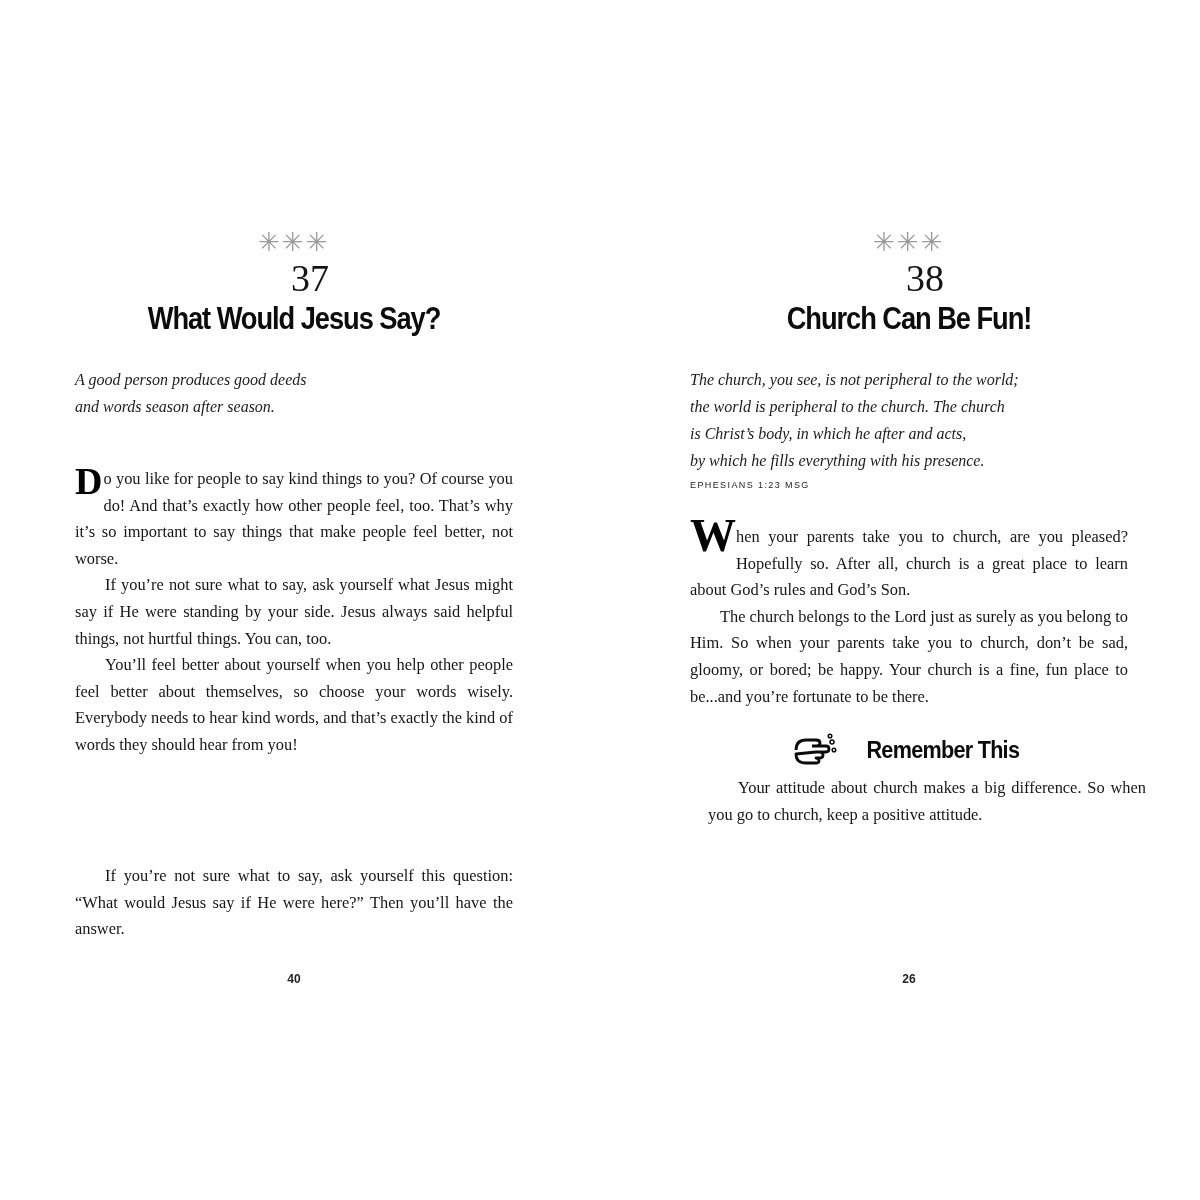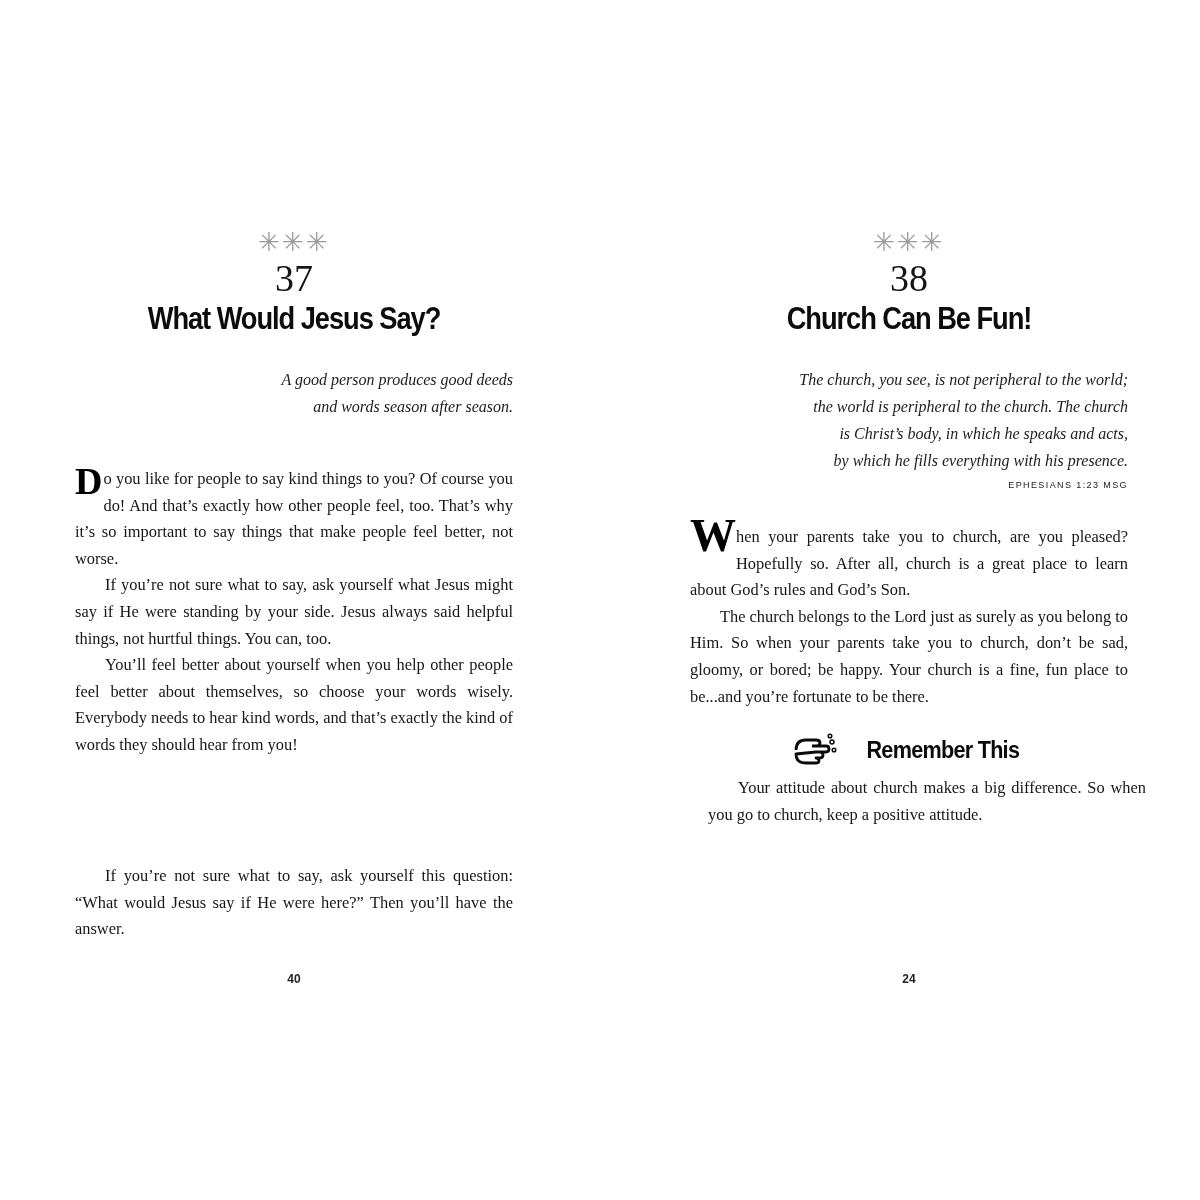--- a/index.html
+++ b/index.html
@@ -32,21 +32,21 @@
       text-align: center;
       font-family: "DejaVu Sans", sans-serif;
       font-size: 26px;
       letter-spacing: 2px;
       color: #9a9a9a;
       line-height: 28px;
     }
     .chapter-num {
       position: absolute;
       top: 258px;
-      left: 0;
+      left: 16px;
       width: 100%;
       text-align: center;
       font-family: "Liberation Serif", "DejaVu Serif", serif;
       font-size: 38px;
       line-height: 40px;
       color: #151515;
     }
     .chapter-title {
       position: absolute;
       top: 300px;
@@ -59,21 +59,21 @@
       line-height: 38px;
       letter-spacing: -1.2px;
       transform: scaleX(0.88);
       color: #0c0c0c;
     }
     .epigraph {
       position: absolute;
       top: 366px;
       left: 0;
       width: 100%;
-      text-align: right;
+      text-align: left;
       font-family: "Liberation Serif", "DejaVu Serif", serif;
       font-style: italic;
       font-size: 16px;
       line-height: 27px;
       color: #1c1c1c;
     }
     .epigraph .eline { display: block; }
     .citation {
       display: block;
       font-style: normal;
@@ -182,21 +182,21 @@
 </div>
 
 <div class="page right">
   <div class="asterisks">✳✳✳</div>
   <div class="chapter-num">38</div>
   <div class="chapter-title">Church Can Be Fun!</div>
 
   <div class="epigraph">
     <span class="eline">The church, you see, is not peripheral to the world;</span>
     <span class="eline">the world is peripheral to the church. The church</span>
-    <span class="eline">is Christ’s body, in which he speaks and acts,</span>
+    <span class="eline">is Christ’s body, in which he after and acts,</span>
     <span class="eline">by which he fills everything with his presence.</span>
     <span class="citation">Ephesians 1:23 MSG</span>
   </div>
 
   <div class="body" style="top:524px;">
     <p class="first"><span class="dropcap">W</span><span>hen your parents take you to church, are you pleased? Hopefully so. After all, church is a great place to learn about God’s rules and God’s Son.</span></p>
     <p>The church belongs to the Lord just as surely as you belong to Him. So when your parents take you to church, don’t be sad, gloomy, or bored; be happy. Your church is a fine, fun place to be...and you’re fortunate to be there.</p>
   </div>
 
   <div class="sidebar-heading" style="top:730px;">
@@ -208,14 +208,14 @@
         <circle cx="44" cy="20" r="1.8" fill="none" stroke="#0b0b0b" stroke-width="1.5"></circle>
       </svg>
     </span>
     <span class="label">Remember This</span>
   </div>
 
   <div class="body" style="top:775px;margin-left:18px;">
     <p>Your attitude about church makes a big difference. So when you go to church, keep a positive attitude.</p>
   </div>
 
-  <div class="page-number">24</div>
+  <div class="page-number">26</div>
 </div>
 
 </body></html>

